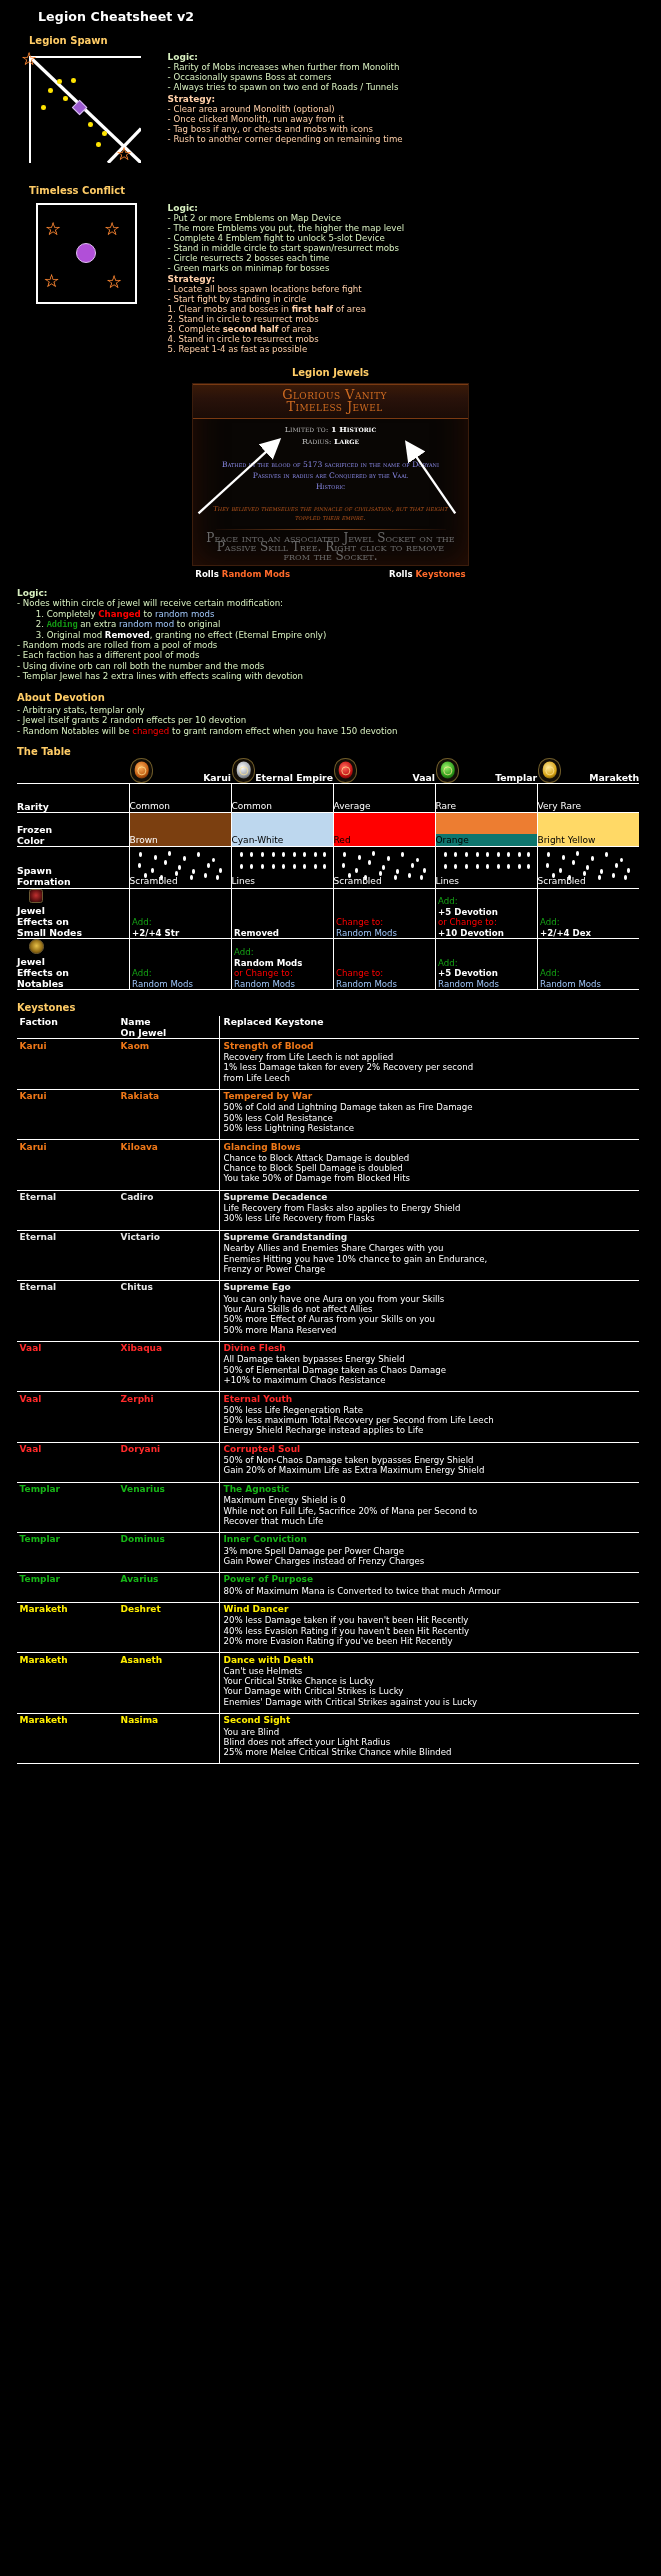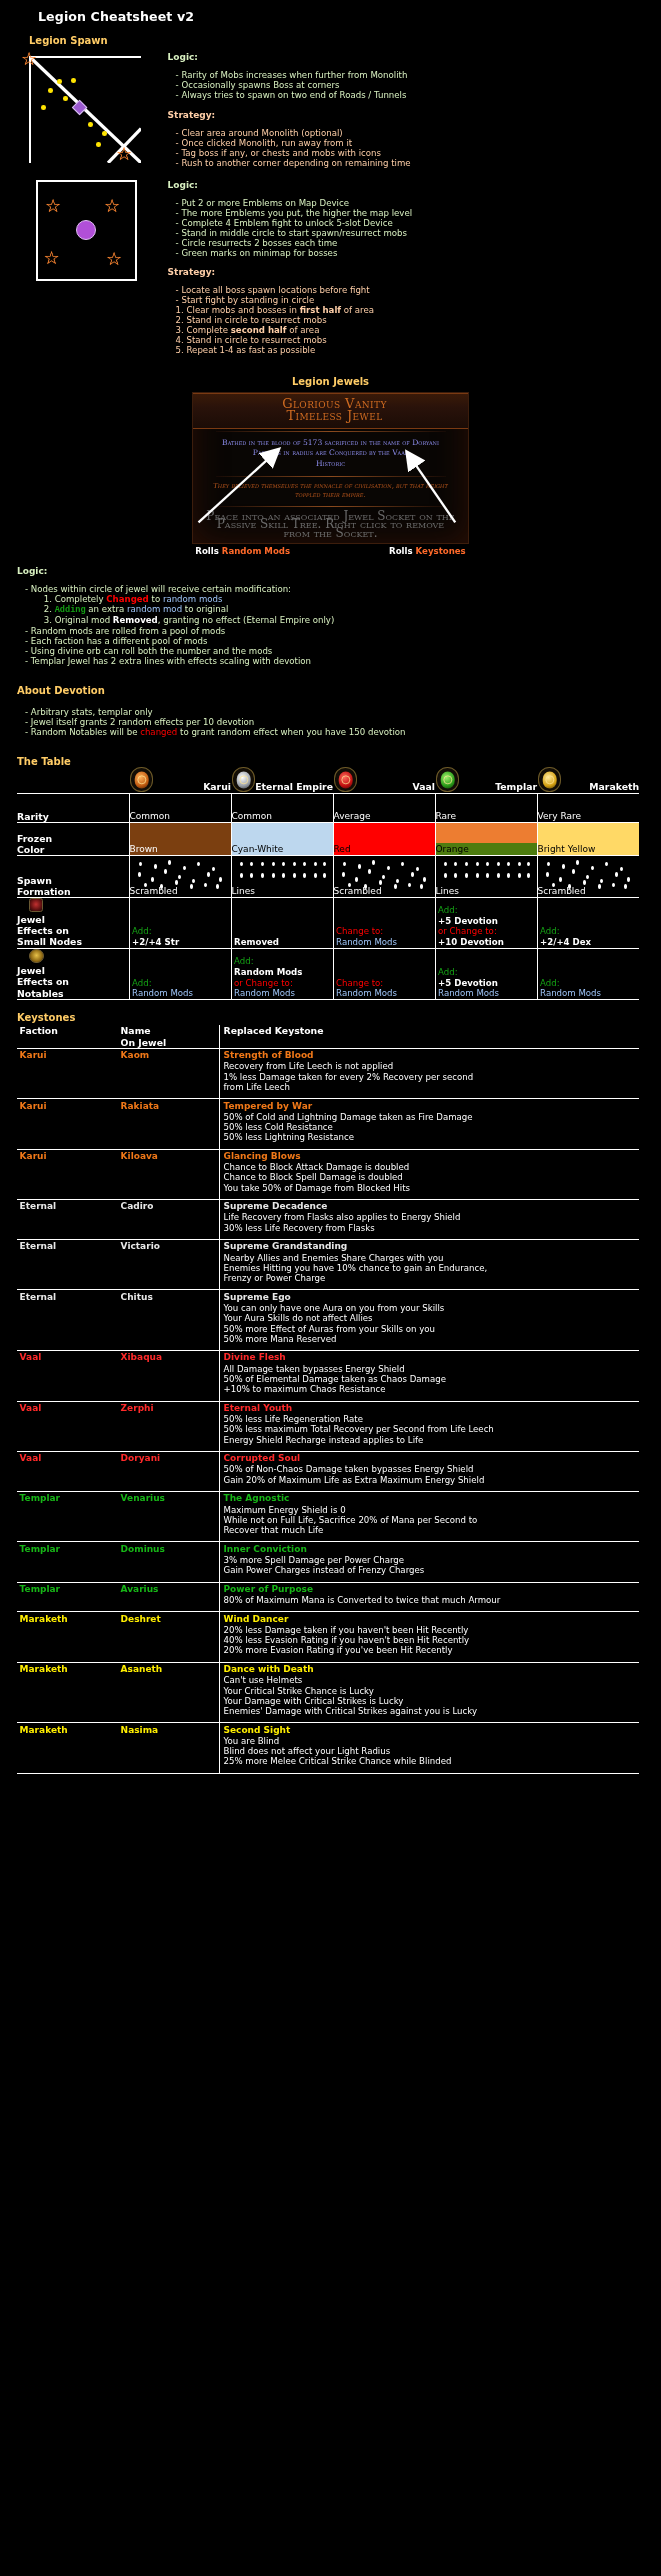--- a/index.html
+++ b/index.html
@@ -25,21 +25,21 @@
   .h2.center { padding-left: 0; text-align: center; }
 
   
   .block { display: flex; align-items: flex-start; padding-left: 17px; }
   .block .art { flex: 0 0 auto; }
   .block .txt { flex: 1 1 auto; padding-left: 14.6px; padding-top: 4px; }
 
   .lbl { font-weight: bold; font-size: 9px; }
   .lbl.logic { color: #d8f0c0; }
   .lbl.strategy { color: #ffcfa8; }
-  ul.lines { list-style: none; margin: 8px; padding: 0; }
+  ul.lines { list-style: none; margin: 0; padding: 0; }
   ul.lines li { font-size: 8.6px; line-height: 10px; white-space: pre; }
   li.logic { color: #d8f0c0; }
   li.strategy { color: #ffcfa8; }
   li b { font-weight: bold; color: inherit; }
 
   
   .spawn-art { width: 136px; height: 126px; position: relative; }
   .spawn-art .frame {
     position: absolute; left: 12px; top: 8px;
     width: 112px; height: 107px;
@@ -212,20 +212,21 @@
       <div class="lbl strategy" style="padding-top:1.3px">Strategy:</div>
       <ul class="lines">
         <li class="strategy">- Clear area around Monolith (optional)</li>
         <li class="strategy">- Once clicked Monolith, run away from it</li>
         <li class="strategy">- Tag boss if any, or chests and mobs with icons</li>
         <li class="strategy">- Rush to another corner depending on remaining time</li>
       </ul>
     </div>
   </div>
 
+  <div class="h2">Timeless Conflict</div>
   <div class="block">
     <div class="art tc-art">
       <div class="frame2"></div>
       <div class="star hollow" style="left:28px; top:21px;">☆</div>
       <div class="star hollow" style="left:87px; top:21px;">☆</div>
       <div class="star hollow" style="left:26.5px; top:73px;">☆</div>
       <div class="star hollow" style="left:89px; top:74px;">☆</div>
       <div class="circle-mid" style="left:59px; top:44px;"></div>
     </div>
     <div class="txt">
@@ -251,20 +252,24 @@
     </div>
   </div>
 
   <div class="h2 center" style="padding-top:13.2px">Legion Jewels</div>
 
   <div class="jewel-wrap">
     <div class="jewel">
       <div class="hdr">
         <div class="n1">Glorious Vanity</div>
         <div class="n2">Timeless Jewel</div>
+      </div>
+      <div class="meta">
+        <div><span>Limited to:</span> <b>1 Historic</b></div>
+        <div><span>Radius:</span> <b>Large</b></div>
       </div>
       <div class="sep"></div>
       <div class="mods">
         <div>Bathed in the blood of 5173 sacrificed in the name of Doryani</div>
         <div>Passives in radius are Conquered by the Vaal</div>
         <div>Historic</div>
       </div>
       <div class="sep"></div>
       <div class="flavour">
         <div>They believed themselves the pinnacle of civilisation, but that height toppled their empire.</div>
@@ -361,21 +366,21 @@
           <td class="swatch vsep" style="background: rgb(123, 63, 16);"></td>
           <td class="swatch vsep" style="background: rgb(189, 215, 238);"></td>
           <td class="swatch vsep" style="background: rgb(255, 0, 0);"></td>
           <td class="swatch vsep" style="background: rgb(237, 125, 49);"></td>
           <td class="swatch vsep" style="background: rgb(255, 217, 102);"></td>
         </tr>
         <tr>
           <td class="colorname vsep" style="background: rgb(123, 63, 16); color: rgb(255, 255, 255);">Brown</td>
           <td class="colorname vsep" style="background: rgb(189, 215, 238); color: rgb(0, 0, 0);">Cyan-White</td>
           <td class="colorname vsep" style="background: rgb(255, 0, 0); color: rgb(0, 0, 0);">Red</td>
-          <td class="colorname vsep" style="background: #4d7c0f; color: rgb(0, 0, 0);">Orange</td>
+          <td class="colorname vsep" style="background: #0f766e; color: rgb(0, 0, 0);">Orange</td>
           <td class="colorname vsep" style="background: rgb(255, 217, 102); color: rgb(0, 0, 0);">Bright Yellow</td>
         </tr>
         <tr class="rowline">
           <td rowspan="2" class="rowlabel" style="vertical-align: bottom;">Spawn<br>Formation</td>
           <td class="formation vsep">
             <span class="fd" style="left:9.3px;top:5.3px"></span>
             <span class="fd" style="left:24px;top:8px"></span>
             <span class="fd" style="left:38px;top:4px"></span>
             <span class="fd" style="left:53px;top:9.3px"></span>
             <span class="fd" style="left:67px;top:5.3px"></span>

